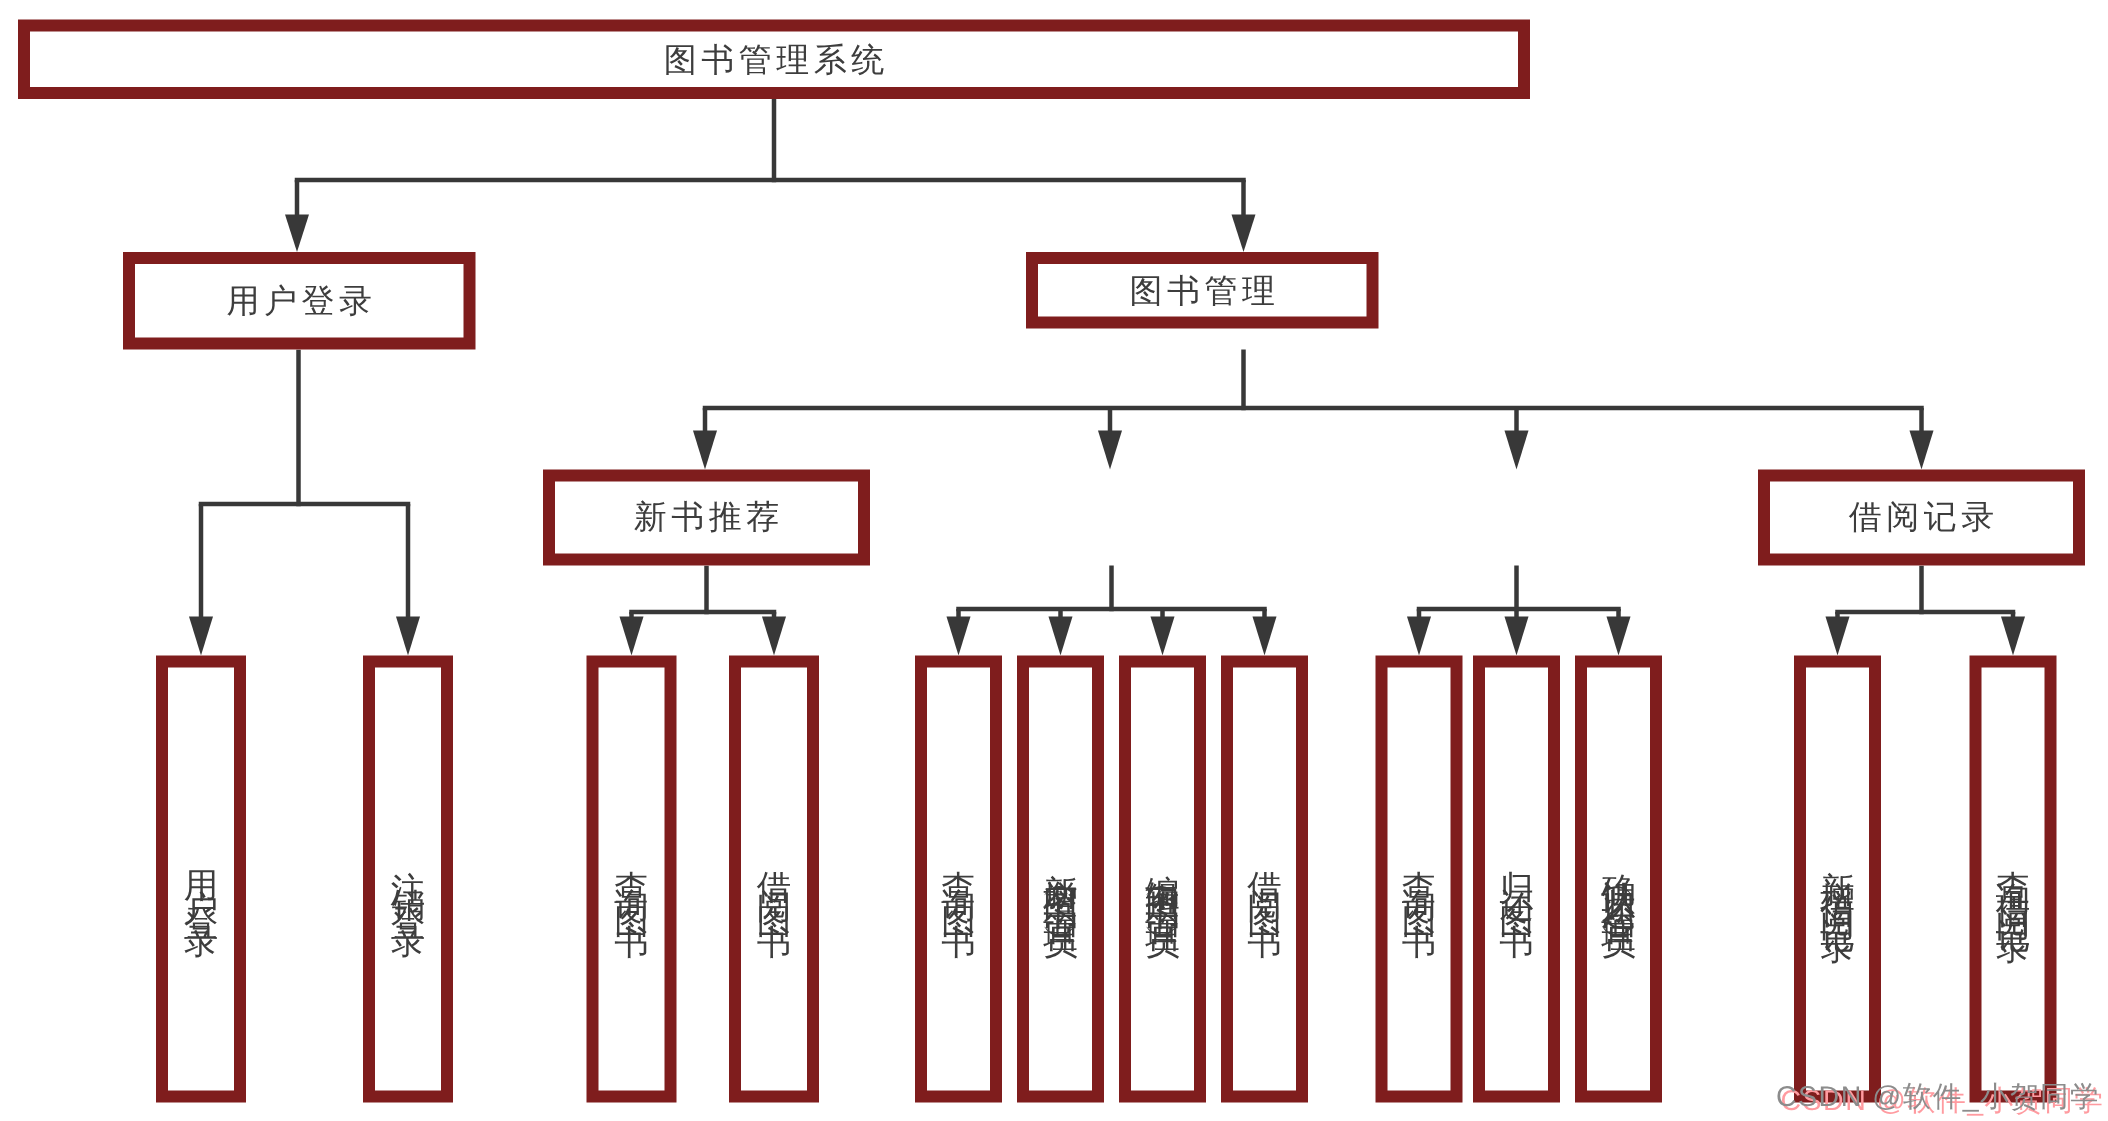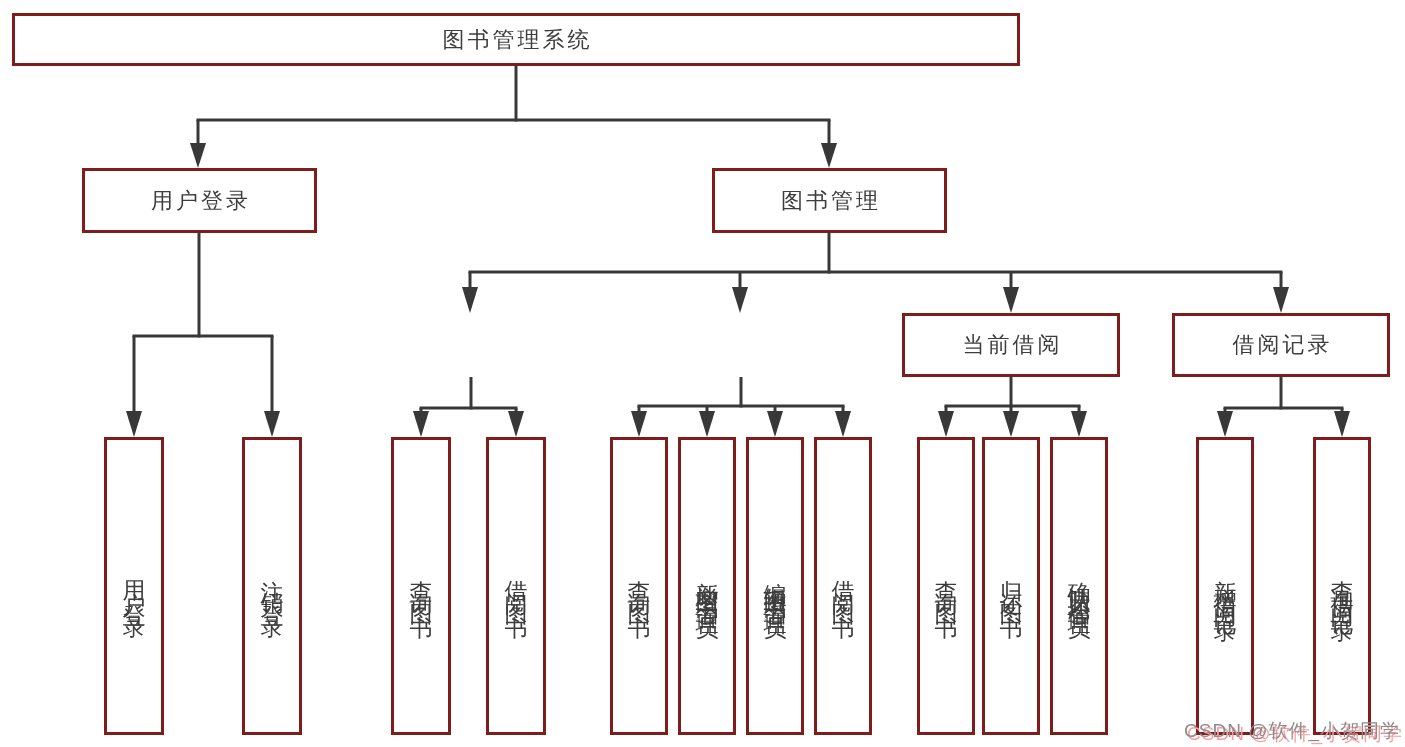--- a/index.html
+++ b/index.html
@@ -4,35 +4,35 @@
 <style>
   html,body{margin:0;padding:0;background:#ffffff;}
   #stage{
     position:relative;width:1405px;height:747px;background:#ffffff;overflow:hidden;
     font-family:"Liberation Sans","DejaVu Sans",sans-serif;
   }
   #wires{position:absolute;left:0;top:0;width:1405px;height:747px;}
   #wires line{stroke:#383838;stroke-width:3;}
   #wires polygon{fill:#383838;}
   .box{
-    position:absolute;border:3px solid #7f1d1d;background:#ffffff;box-sizing:border-box;
+    position:absolute;border:8px solid #7f1d1d;background:#ffffff;box-sizing:border-box;
     display:flex;align-items:center;justify-content:center;color:#3d3d3d;z-index:2;
   }
   .hlabel{font-size:22px;letter-spacing:3px;text-indent:3px;white-space:nowrap;}
   .leaf .vlabel{
     writing-mode:vertical-rl;text-orientation:mixed;font-size:23px;line-height:1;
     white-space:nowrap;
   }
   .ls-lg{letter-spacing:12px;}
   .ls-md{letter-spacing:8px;}
   .ls-sm{letter-spacing:5px;}
   
   .root-box{left:12px;top:13px;width:1008px;height:53px;}
   .l2-a{left:82px;top:168px;width:235px;height:65px;}
-  .l2-b{left:712px;top:168px;width:235px;height:65px;}
+  .l2-b{left:684px;top:168px;width:235px;height:51px;}
   .l3{top:313px;width:218px;height:64px;}
   .l3-a{left:362px;} .l3-b{left:632px;} .l3-c{left:902px;} .l3-d{left:1172px;}
   .leaf{top:437px;height:298px;}
   .leaf-a1{left:104px;width:60px;} .leaf-a2{left:242px;width:60px;}
   .leaf-b1{left:391px;width:60px;} .leaf-b2{left:486px;width:60px;}
   .leaf-c1{left:610px;width:58px;} .leaf-c2{left:678px;width:58px;}
   .leaf-c3{left:746px;width:58px;} .leaf-c4{left:814px;width:58px;}
   .leaf-d1{left:917px;width:58px;} .leaf-d2{left:982px;width:58px;}
   .leaf-d3{left:1050px;width:58px;}
   .leaf-e1{left:1196px;width:58px;} .leaf-e2{left:1313px;width:58px;}
@@ -126,22 +126,22 @@
     <span class="hlabel">图书管理系统</span>
   </div>
 
   <div class="box l2-a">
     <span class="hlabel">用户登录</span>
   </div>
   <div class="box l2-b">
     <span class="hlabel">图书管理</span>
   </div>
 
-  <div class="box l3 l3-c">
-    <span class="hlabel">当前借阅</span>
+  <div class="box l3 l3-a">
+    <span class="hlabel">新书推荐</span>
   </div>
   <div class="box l3 l3-d">
     <span class="hlabel">借阅记录</span>
   </div>
 
   <div class="box leaf leaf-a1">
     <span class="vlabel ls-lg">用户登录</span>
   </div>
   <div class="box leaf leaf-a2">
     <span class="vlabel ls-lg">注销登录</span>

